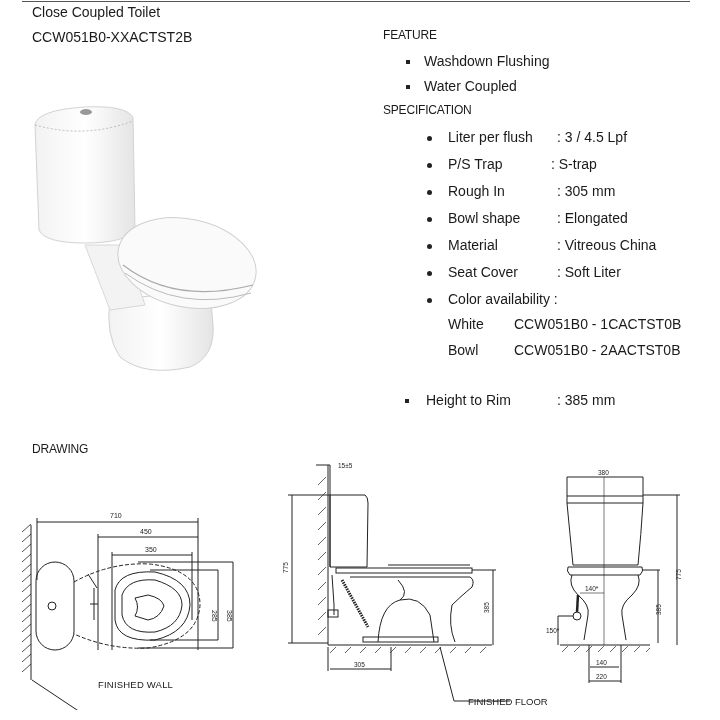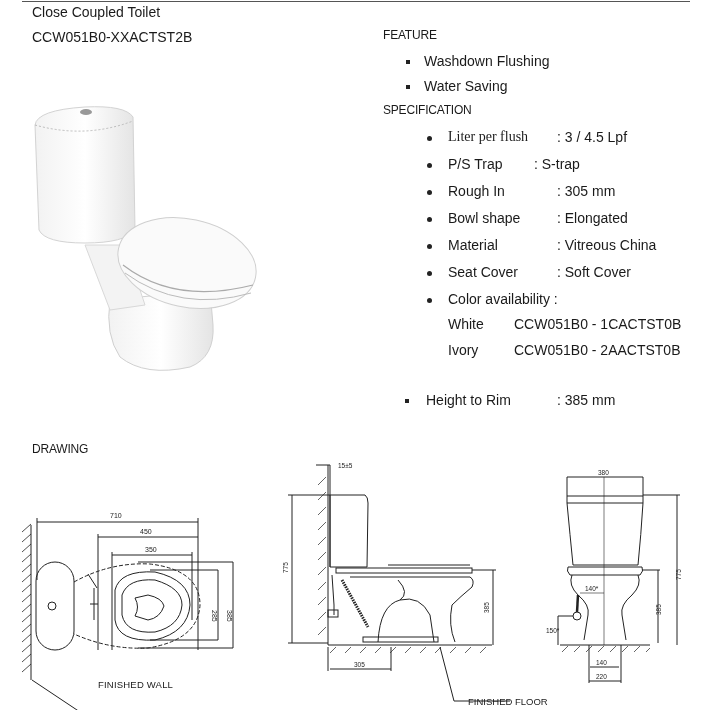--- a/index.html
+++ b/index.html
@@ -41,66 +41,66 @@
   <ellipse cx="162" cy="168" rx="70" ry="44" transform="rotate(12 162 168)" fill="#fafafa" stroke="#cfcfcf" stroke-width="1"></ellipse>
   <path d="M98 170 Q150 210 228 190" fill="none" stroke="#aaa" stroke-width="1.2"></path>
   <path d="M100 178 Q155 218 226 198" fill="none" stroke="#bbb" stroke-width="1"></path>
 </svg>
 
 <div class="abs head" style="left:383px;top:28px;">FEATURE</div>
 <div class="abs t14" style="left:406px;top:53px;">
   <span class="sq" style="vertical-align:middle;margin-right:14px;"></span><span>Washdown Flushing</span>
 </div>
 <div class="abs t14" style="left:406px;top:78px;">
-  <span class="sq" style="vertical-align:middle;margin-right:14px;"></span><span>Water Saving</span>
+  <span class="sq" style="vertical-align:middle;margin-right:14px;"></span><span>Water Coupled</span>
 </div>
 
 <div class="abs head" style="left:383px;top:103px;">SPECIFICATION</div>
 
 <div>
   <span class="abs dot" style="left:427px;top:136px;"></span>
-  <span class="abs t14" style="left:448px;top:129px;font-family:Liberation Serif, serif;">Liter per flush</span>
+  <span class="abs t14" style="left:448px;top:129px;">Liter per flush</span>
   <span class="abs t14" style="left:557px;top:129px;">: 3 / 4.5 Lpf</span>
 </div>
 <div>
   <span class="abs dot" style="left:427px;top:163px;"></span>
   <span class="abs t14" style="left:448px;top:156px;">P/S Trap</span>
-  <span class="abs t14" style="left:534px;top:156px;">: S-trap</span>
+  <span class="abs t14" style="left:551px;top:156px;">: S-trap</span>
 </div>
 <div>
   <span class="abs dot" style="left:427px;top:190px;"></span>
   <span class="abs t14" style="left:448px;top:183px;">Rough In</span>
   <span class="abs t14" style="left:557px;top:183px;">: 305 mm</span>
 </div>
 <div>
   <span class="abs dot" style="left:427px;top:217px;"></span>
   <span class="abs t14" style="left:448px;top:210px;">Bowl shape</span>
   <span class="abs t14" style="left:557px;top:210px;">: Elongated</span>
 </div>
 <div>
   <span class="abs dot" style="left:427px;top:244px;"></span>
   <span class="abs t14" style="left:448px;top:237px;">Material</span>
   <span class="abs t14" style="left:557px;top:237px;text-align:right;">: Vitreous China</span>
 </div>
 <div>
   <span class="abs dot" style="left:427px;top:271px;"></span>
   <span class="abs t14" style="left:448px;top:264px;">Seat Cover</span>
-  <span class="abs t14" style="left:557px;top:264px;">: Soft Cover</span>
+  <span class="abs t14" style="left:557px;top:264px;">: Soft Liter</span>
 </div>
 <div>
   <span class="abs dot" style="left:427px;top:298px;"></span>
   <span class="abs t14" style="left:448px;top:291px;">Color availability :</span>
 </div>
 
 <div>
   <span class="abs t14" style="left:448px;top:316px;">White</span>
   <span class="abs t14" style="left:514px;top:316px;">CCW051B0 - 1CACTST0B</span>
 </div>
 <div>
-  <span class="abs t14" style="left:448px;top:342px;">Ivory</span>
+  <span class="abs t14" style="left:448px;top:342px;">Bowl</span>
   <span class="abs t14" style="left:514px;top:342px;">CCW051B0 - 2AACTST0B</span>
 </div>
 
 <div>
   <span class="abs sq" style="left:405px;top:399px;"></span>
   <span class="abs t14" style="left:426px;top:392px;text-align:right;">Height to Rim</span>
   <span class="abs t14" style="left:557px;top:392px;">: 385 mm</span>
 </div>
 
 <div class="abs head" style="left:32px;top:442px;">DRAWING</div>

